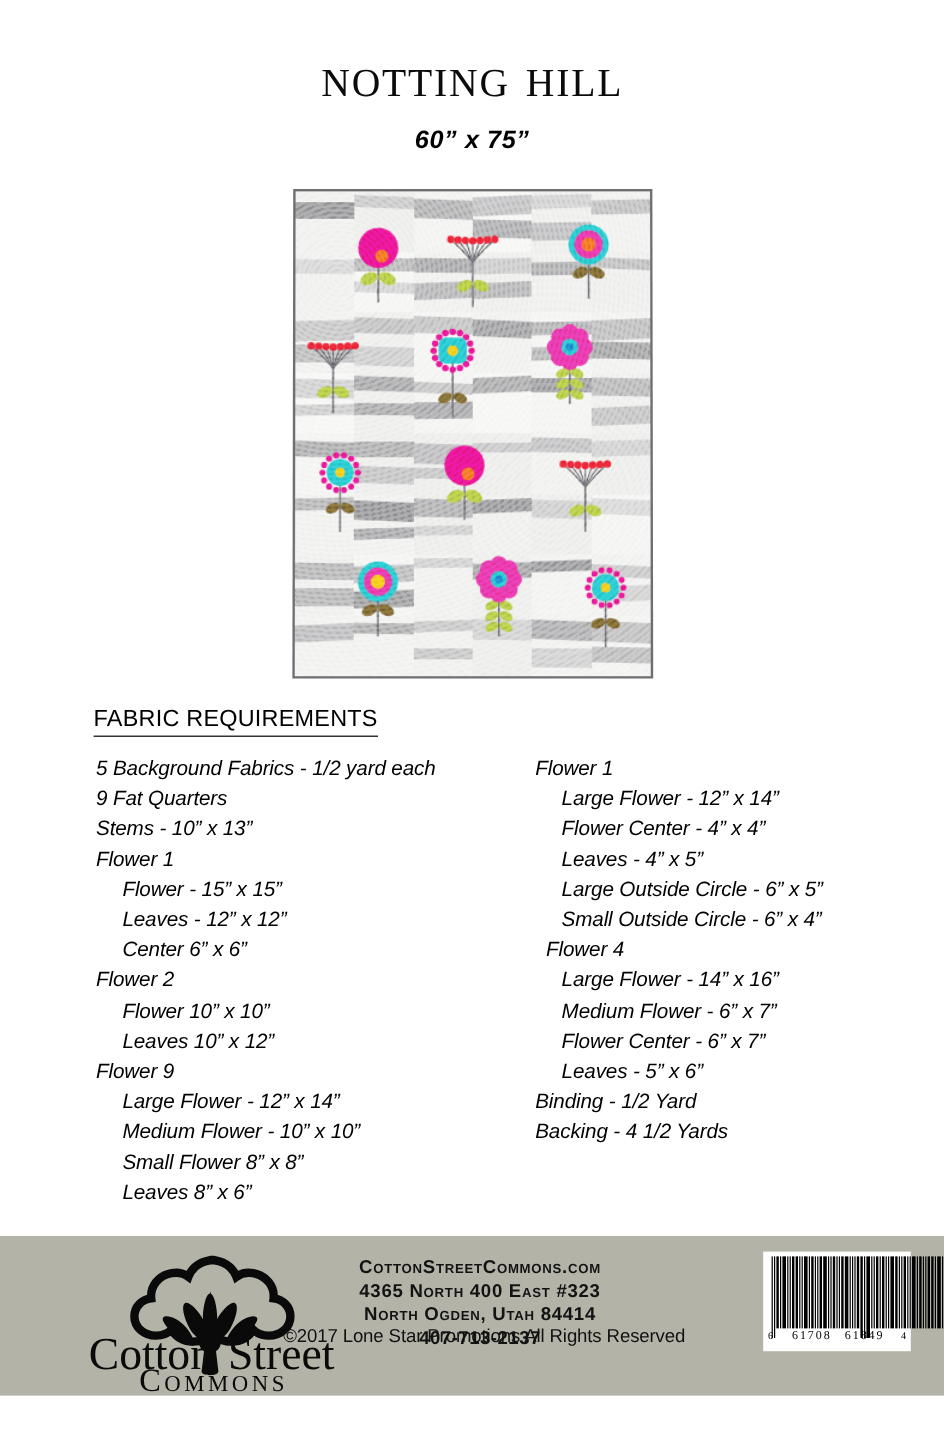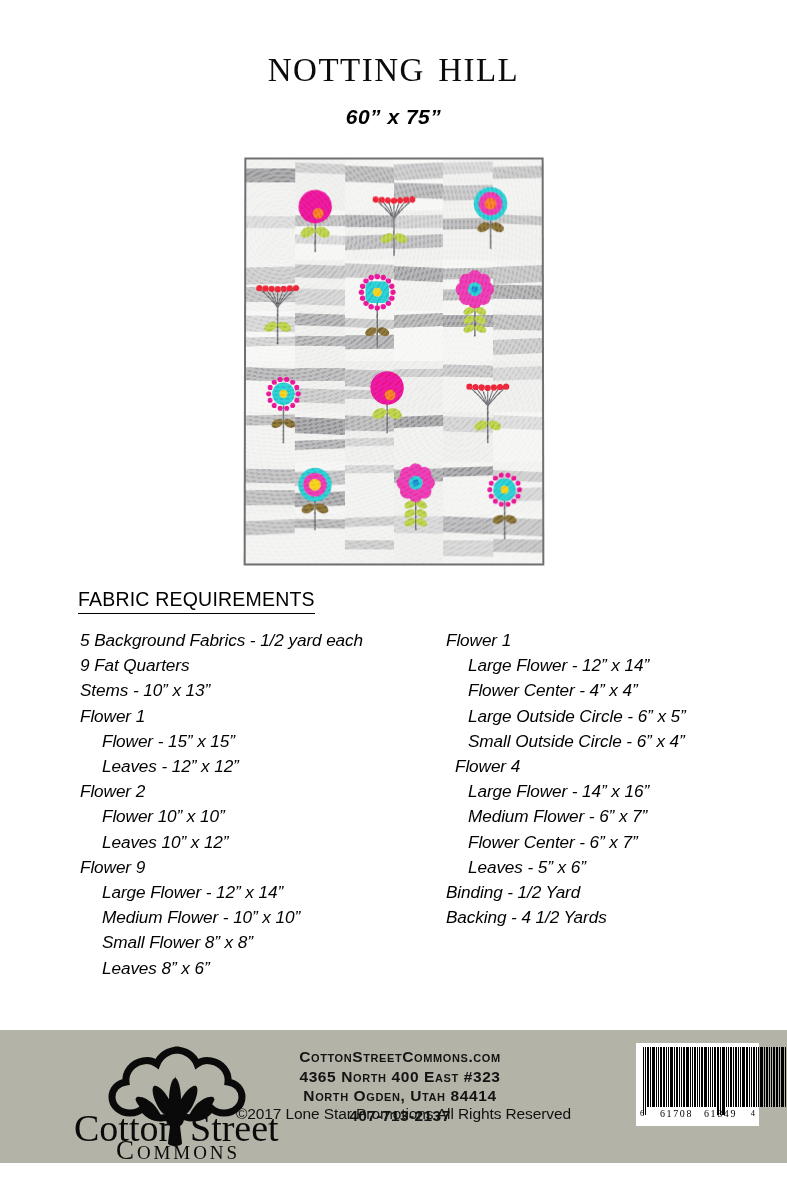--- a/index.html
+++ b/index.html
@@ -585,33 +585,35 @@
 <div class="frq-heading">FABRIC REQUIREMENTS</div>
 
 <div class="cols">
   <div class="col col-left" id="col-left">
       <div class="li ind-0">5 Background Fabrics - 1/2 yard each</div>
       <div class="li ind-0">9 Fat Quarters</div>
       <div class="li ind-0">Stems - 10” x 13”</div>
       <div class="li ind-0">Flower 1</div>
       <div class="li ind-2">Flower - 15” x 15”</div>
       <div class="li ind-2">Leaves - 12” x 12”</div>
+      <div class="li ind-2">Center 6” x 6”</div>
       <div class="li ind-0">Flower 2</div>
       <div class="li ind-2">Flower 10” x 10”</div>
       <div class="li ind-2">Leaves 10” x 12”</div>
       <div class="li ind-0">Flower 9</div>
       <div class="li ind-2">Large Flower - 12” x 14”</div>
       <div class="li ind-2">Medium Flower - 10” x 10”</div>
       <div class="li ind-2">Small Flower 8” x 8”</div>
       <div class="li ind-2">Leaves 8” x 6”</div>
     </div>
   <div class="col col-right" id="col-right">
       <div class="li ind-0">Flower 1</div>
       <div class="li ind-2">Large Flower - 12” x 14”</div>
       <div class="li ind-2">Flower Center - 4” x 4”</div>
+      <div class="li ind-2">Leaves - 4” x 5”</div>
       <div class="li ind-2">Large Outside Circle - 6” x 5”</div>
       <div class="li ind-2">Small Outside Circle - 6” x 4”</div>
       <div class="li ind-1">Flower 4</div>
       <div class="li ind-2">Large Flower - 14” x 16”</div>
       <div class="li ind-2">Medium Flower - 6” x 7”</div>
       <div class="li ind-2">Flower Center - 6” x 7”</div>
       <div class="li ind-2">Leaves - 5” x 6”</div>
       <div class="li ind-0">Binding -  1/2 Yard</div>
       <div class="li ind-0">Backing - 4  1/2 Yards</div>
     </div>

